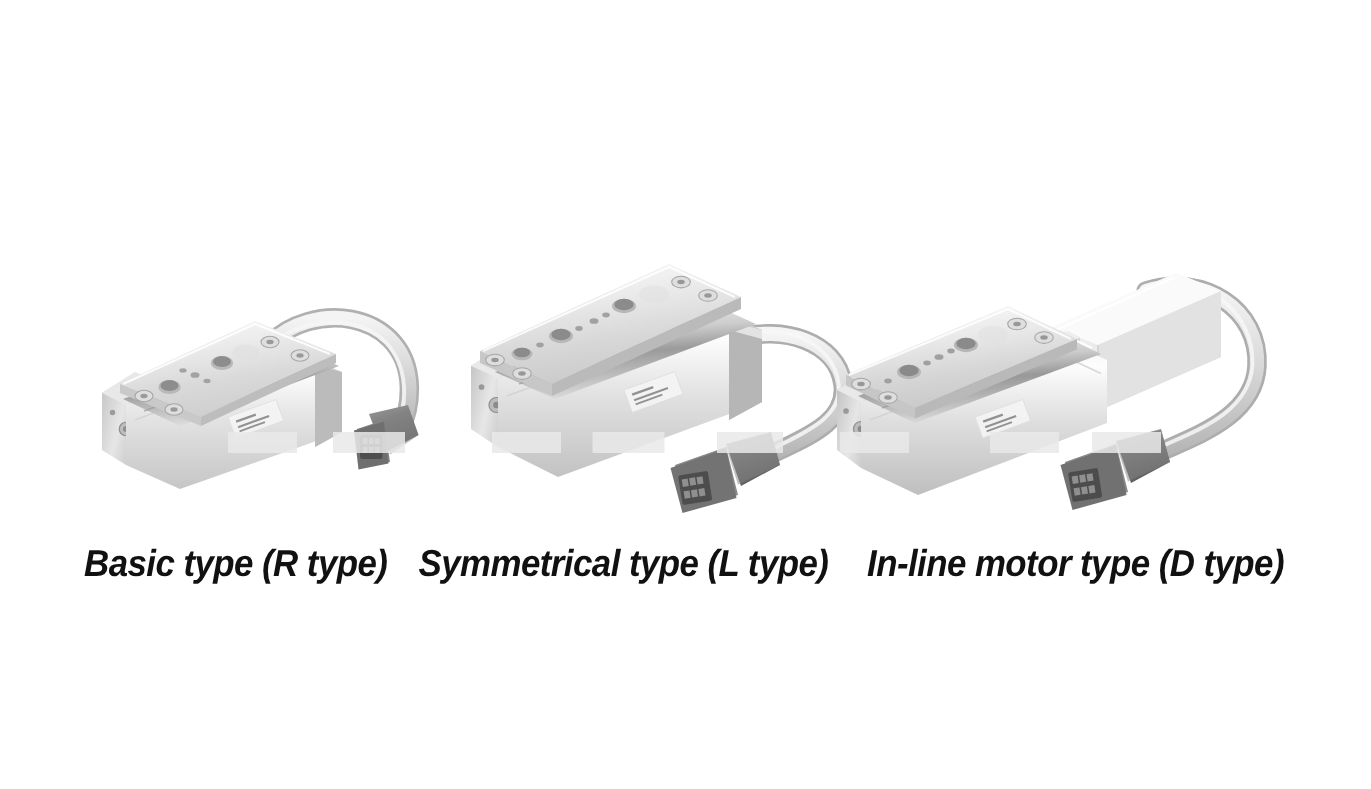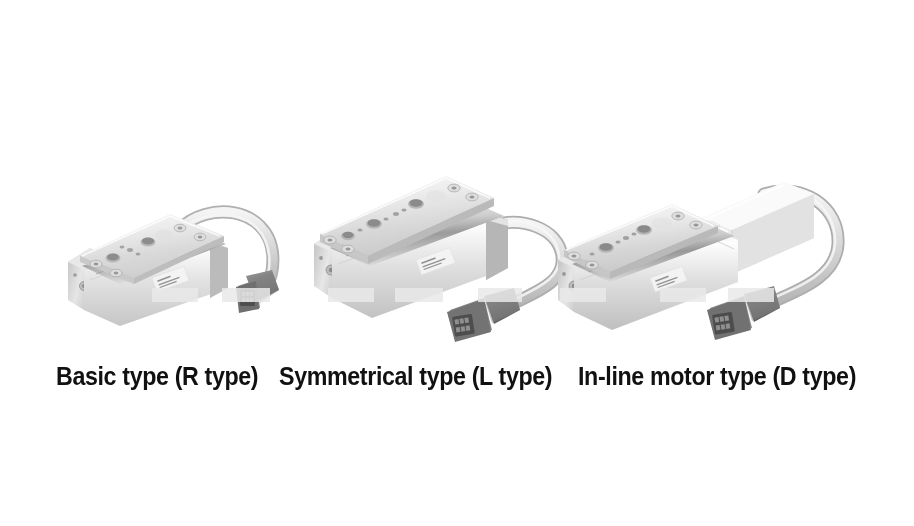--- a/index.html
+++ b/index.html
@@ -11,20 +11,21 @@
     width: 914px; height: 526px;
     position: relative; overflow: hidden;
     font-family: "Liberation Sans", sans-serif;
     -webkit-font-smoothing: antialiased;
   }
 
   #stage {
     position: absolute; inset: 0;
     width: 914px; height: 526px;
     background: #ffffff;
+    font-style: italic;
   }
 
   
   .caption {
     position: absolute;
     top: 362px;
     font-family: "Liberation Sans", sans-serif;
     font-weight: 700;
     font-size: 25px;
     line-height: 28px;

